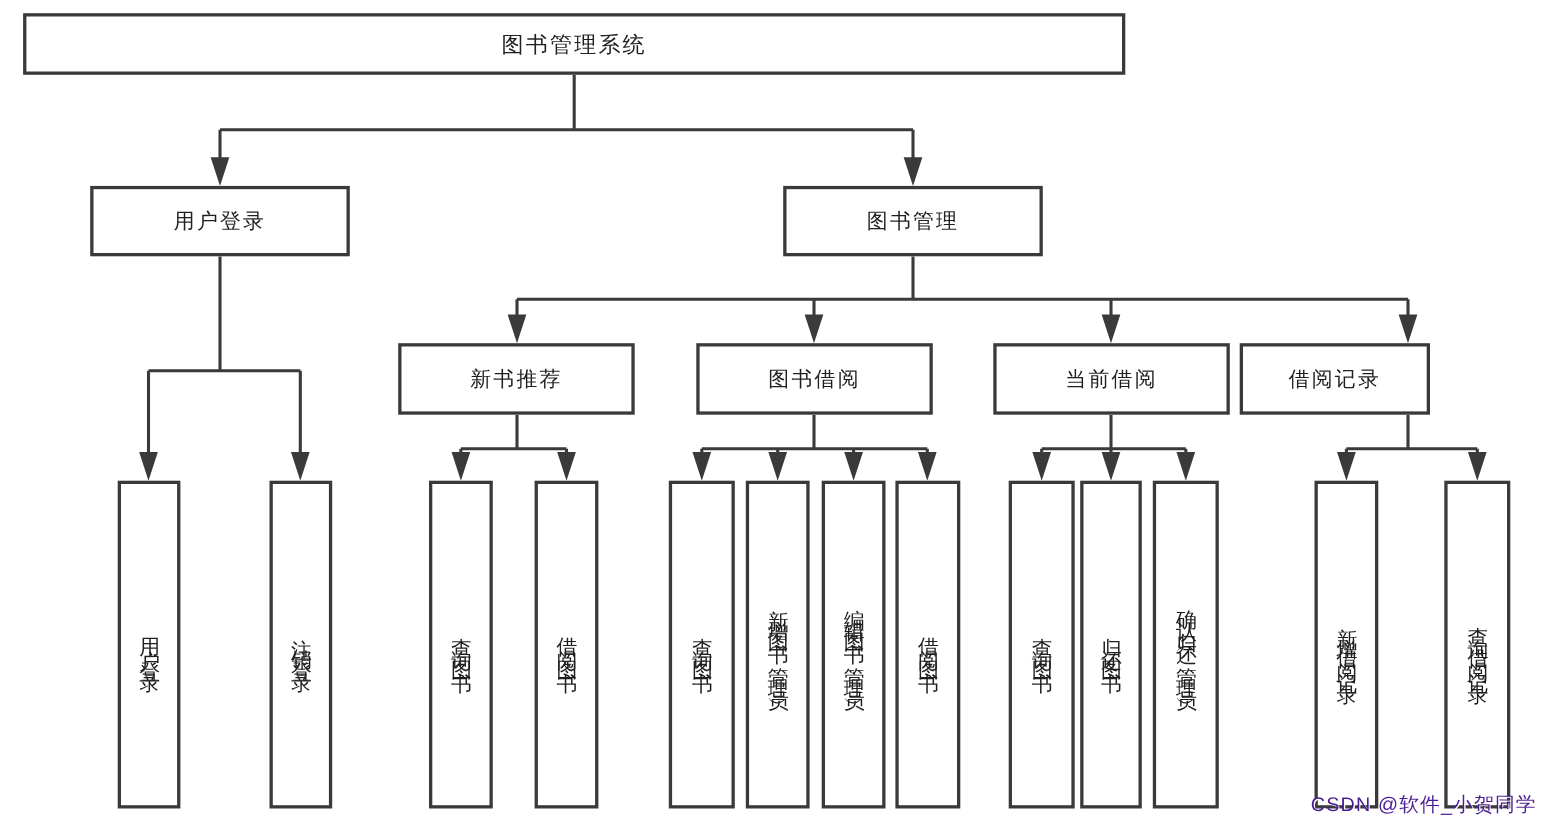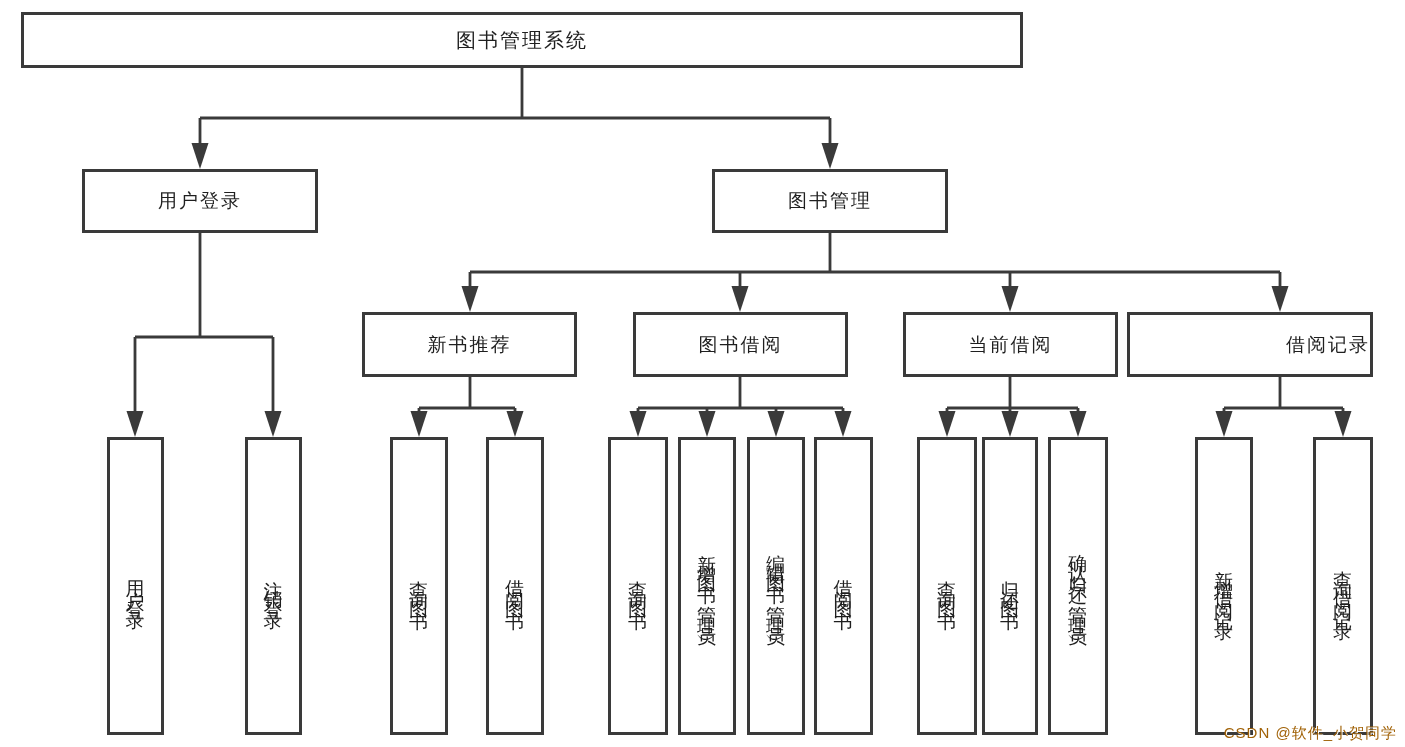--- a/index.html
+++ b/index.html
@@ -46,22 +46,22 @@
     text-orientation: mixed;
     font-size: 19px;
     line-height: 1;
     letter-spacing: 0.55em;
     color: #1f1f1f;
   }
   #watermark {
     position: absolute;
     right: 8px;
     bottom: 4px;
-    font-size: 15px;
-    color: #a16207;
+    font-size: 18px;
+    color: #4c1d95;
     letter-spacing: 1px;
     text-shadow: 1px 1px 0 #ffffff;
     white-space: nowrap;
   }
 </style>
 </head>
 <body>
 
 <div id="canvas">
 
@@ -111,21 +111,21 @@
 
   <div class="node" style="left:712px; top:169px; width:236px; height:64px;">
     <span class="h-label">图书管理</span>
   </div>
   <div class="node" style="left:633px; top:312px; width:215px; height:65px;">
     <span class="h-label">图书借阅</span>
   </div>
   <div class="node" style="left:903px; top:312px; width:215px; height:65px;font-family:Liberation Serif, serif;">
     <span class="h-label">当前借阅</span>
   </div>
-  <div class="node" style="left:1127px; top:312px; width:246px; height:65px;justify-content:flex-end;">
+  <div class="node" style="left:1127px; top:312px; width:173px; height:65px;">
     <span class="h-label">借阅记录</span>
   </div>
 
   <div class="node v-node" style="left:107px; top:437px; width:57px; height:298px;">
     <span class="v-label">用户登录</span>
   </div>
   <div class="node v-node" style="left:245px; top:437px; width:57px; height:298px;">
     <span class="v-label">注销登录</span>
   </div>
 

